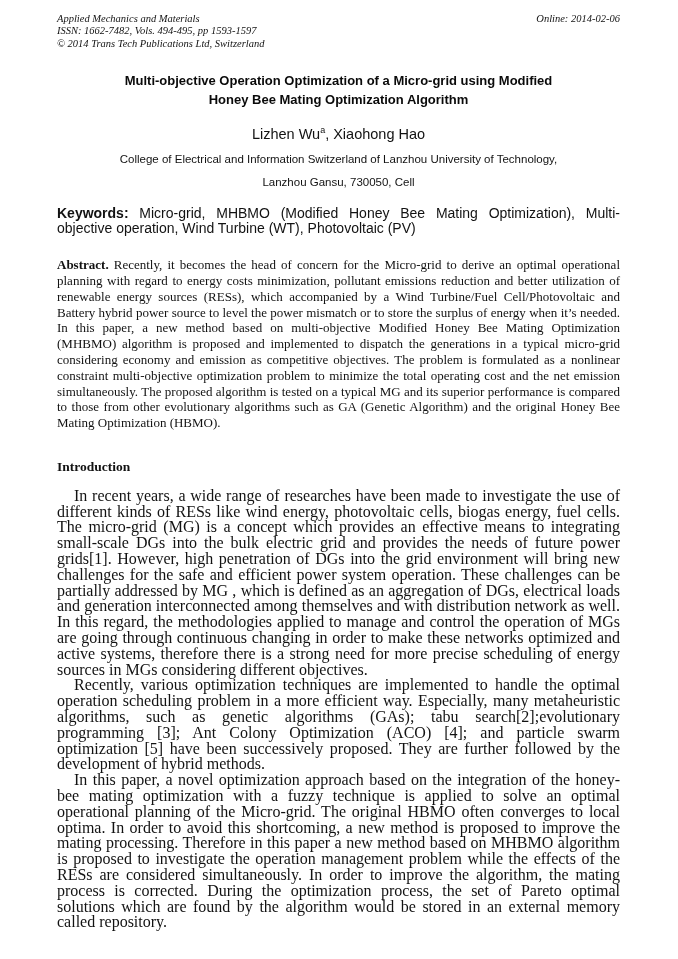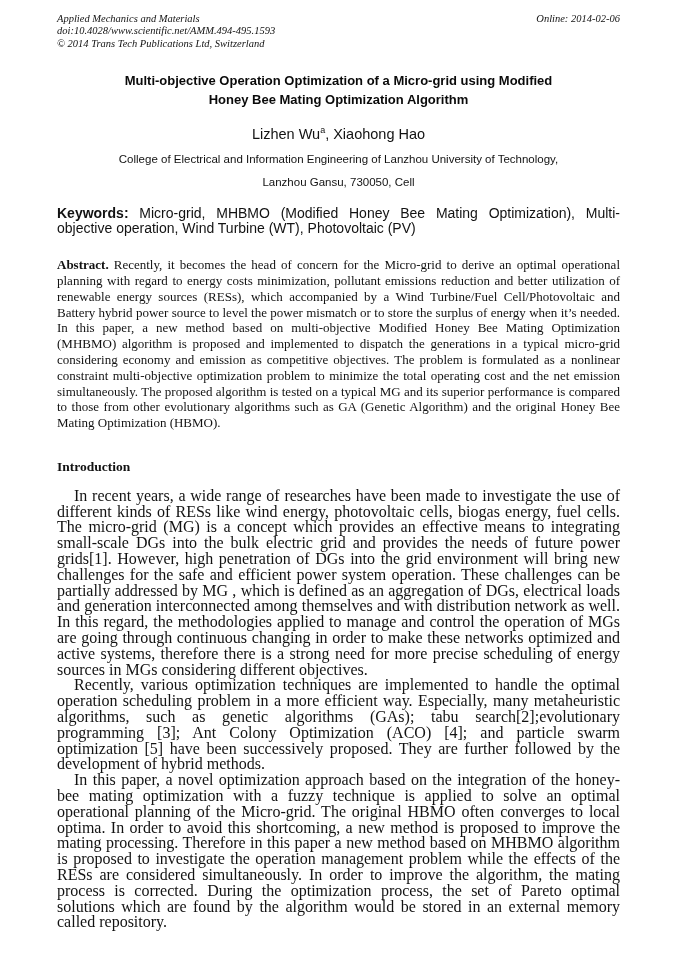--- a/index.html
+++ b/index.html
@@ -97,34 +97,34 @@
 </style>
 </head>
 <body>
 
 <div class="page">
   <div class="content">
 
     <div class="jheader">
       <div class="left-lines">
         <div>Applied Mechanics and Materials</div>
-        <div>doi:10.4028/www.scientific.net/AMM.494-495.1593</div>
+        <div>ISSN: 1662-7482, Vols. 494-495, pp 1593-1597</div>
         <div>© 2014 Trans Tech Publications Ltd, Switzerland</div>
       </div>
       <div class="online">Online: 2014-02-06</div>
     </div>
 
     <div class="title">
       <div>Multi-objective Operation Optimization of a Micro-grid using Modified</div>
       <div>Honey Bee Mating Optimization Algorithm</div>
     </div>
 
     <div class="authors"><span>Lizhen Wu</span><sup>a</sup><span>, Xiaohong Hao</span></div>
 
-    <div class="affil">College of Electrical and Information Engineering of Lanzhou University of Technology,</div>
+    <div class="affil">College of Electrical and Information Switzerland of Lanzhou University of Technology,</div>
     <div class="affil">Lanzhou Gansu, 730050, Cell</div>
 
 
     <div class="keywords">
       <span class="kw-label">Keywords:</span>
       <span>Micro-grid, MHBMO (Modified Honey Bee Mating Optimization), Multi-objective operation, Wind Turbine (WT), Photovoltaic (PV)</span>
     </div>
 
     <div class="abstract">
       <span class="ab-label">Abstract.</span>

